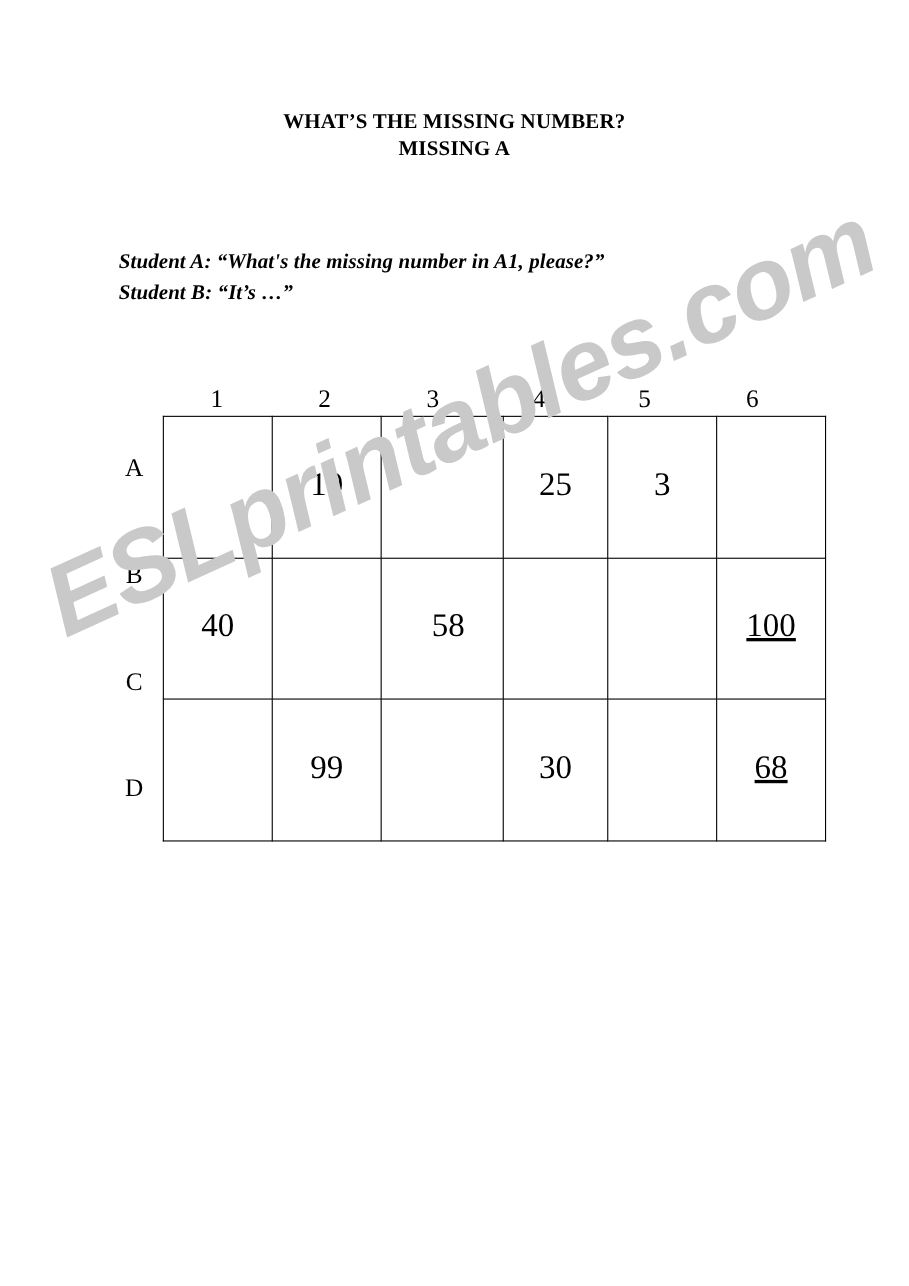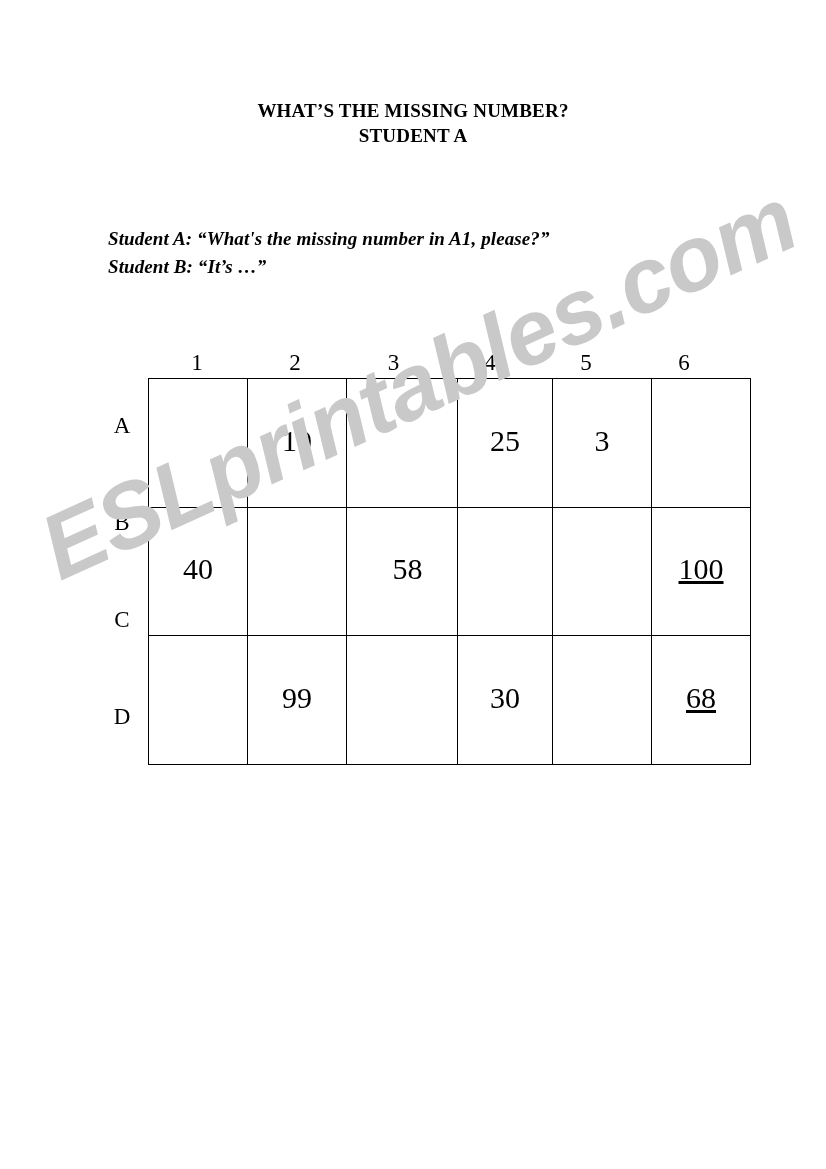--- a/index.html
+++ b/index.html
@@ -167,21 +167,21 @@
     transform: translateY(-2px);
   }
 </style>
 </head>
 <body>
 
 <div class="page">
 
   <div class="title-block">
     <div class="title-line">WHAT’S THE MISSING NUMBER?</div>
-    <div class="title-line">STUDENT A</div>
+    <div class="title-line">MISSING A</div>
   </div>
 
 
   <div class="dialogue">
     <div class="dialogue-line">Student A: “What's the missing number in A1, please?”</div>
     <div class="dialogue-line">Student B: “It’s …”</div>
   </div>
 
   <div class="grid-wrap">
 

